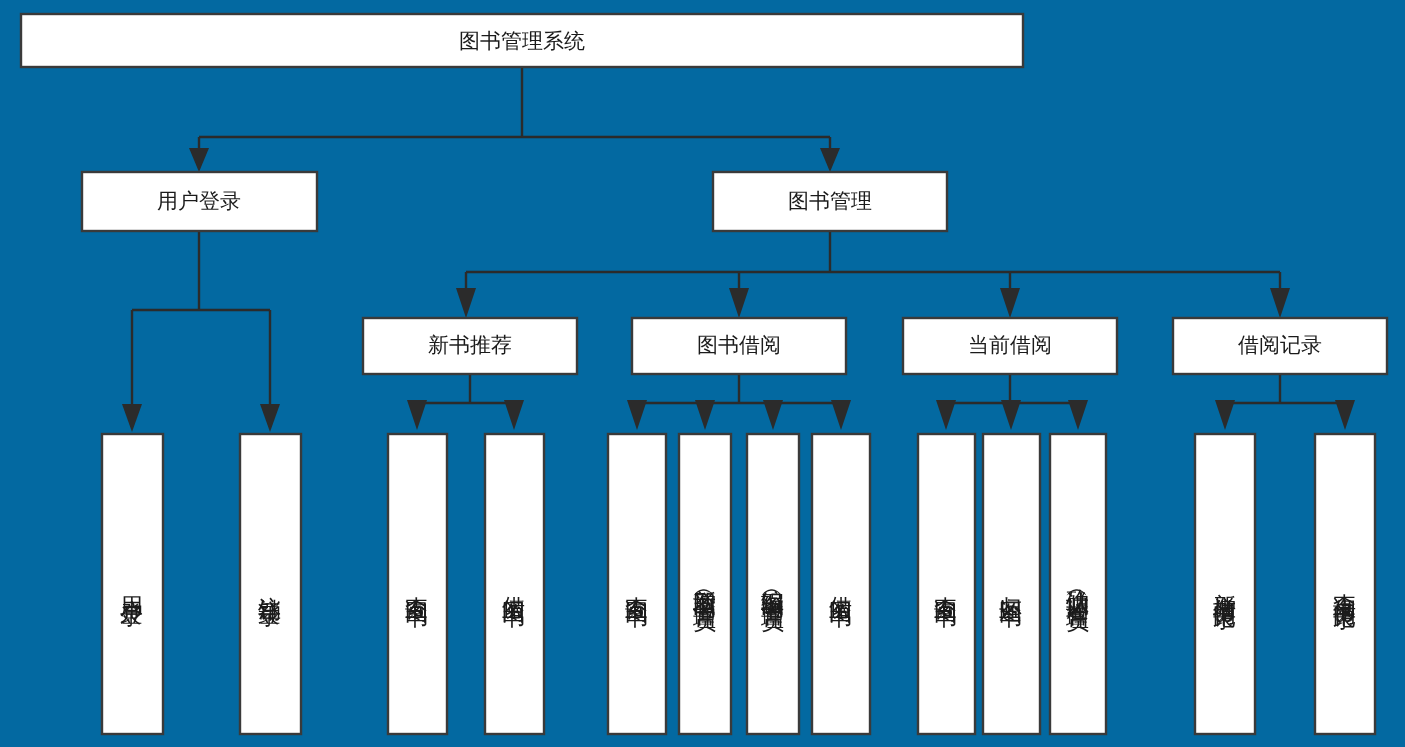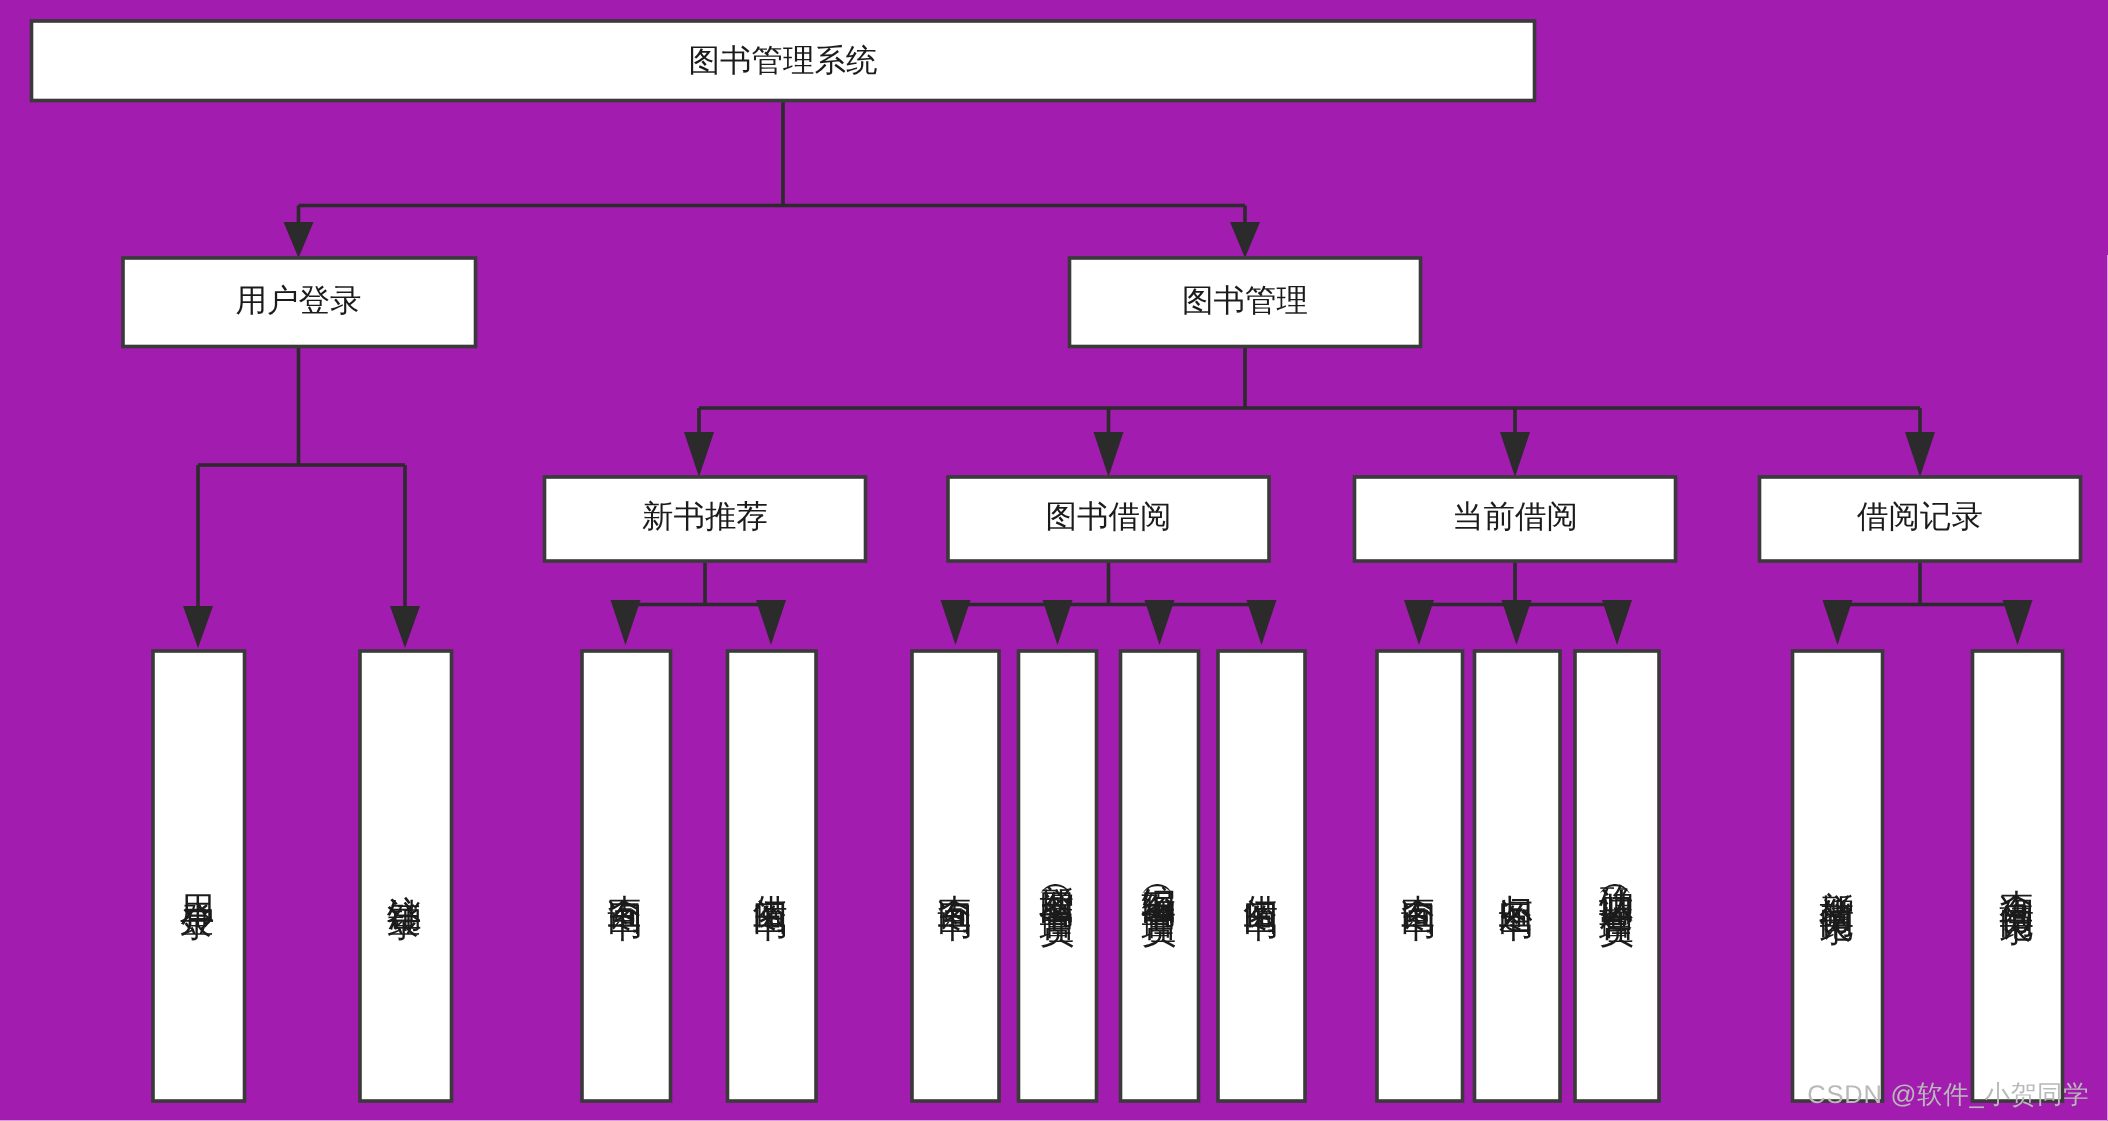--- a/index.html
+++ b/index.html
@@ -7,21 +7,21 @@
     padding: 0;
     background: #ffffff;
   }
   body {
     font-family: "Liberation Sans", "DejaVu Sans", sans-serif;
   }
   #stage {
     position: relative;
     width: 1405px;
     height: 747px;
-    background: #a21caf;
+    background: #0369a1;
     overflow: hidden;
   }
   svg#diagram {
     position: absolute;
     left: 0;
     top: 0;
     width: 1405px;
     height: 747px;
   }
   .node-box {
@@ -238,15 +238,14 @@
       <rect class="node-box" x="1195" y="434" width="60" height="300"></rect>
       <text class="leaf-label" x="1225" y="584">新增借阅记录</text>
     </g>
     <g>
       <rect class="node-box" x="1315" y="434" width="60" height="300"></rect>
       <text class="leaf-label" x="1345" y="584">查询借阅记录</text>
     </g>
 
   </svg>
 
-  <div class="watermark">CSDN @软件_小贺同学</div>
 
 </div>
 
 </body></html>

